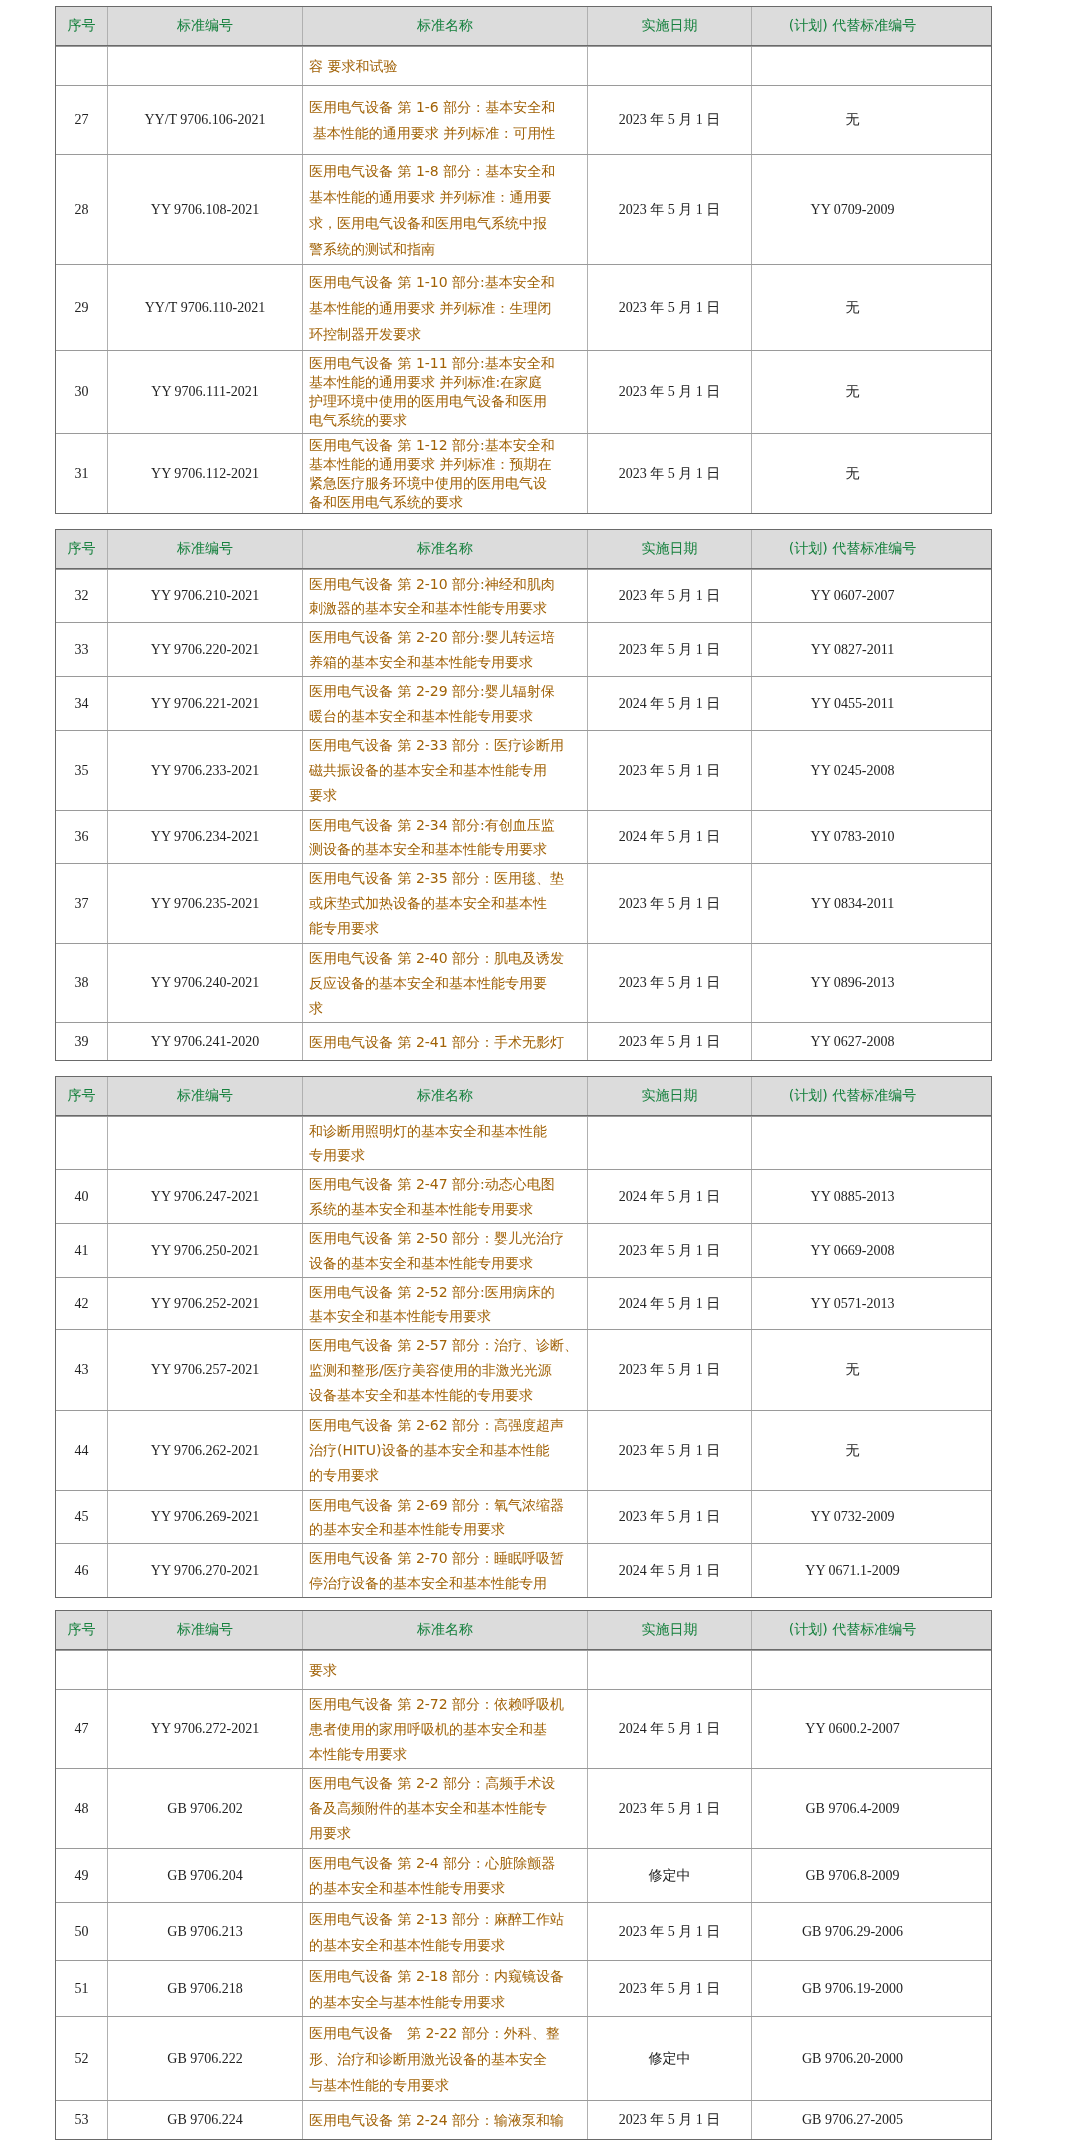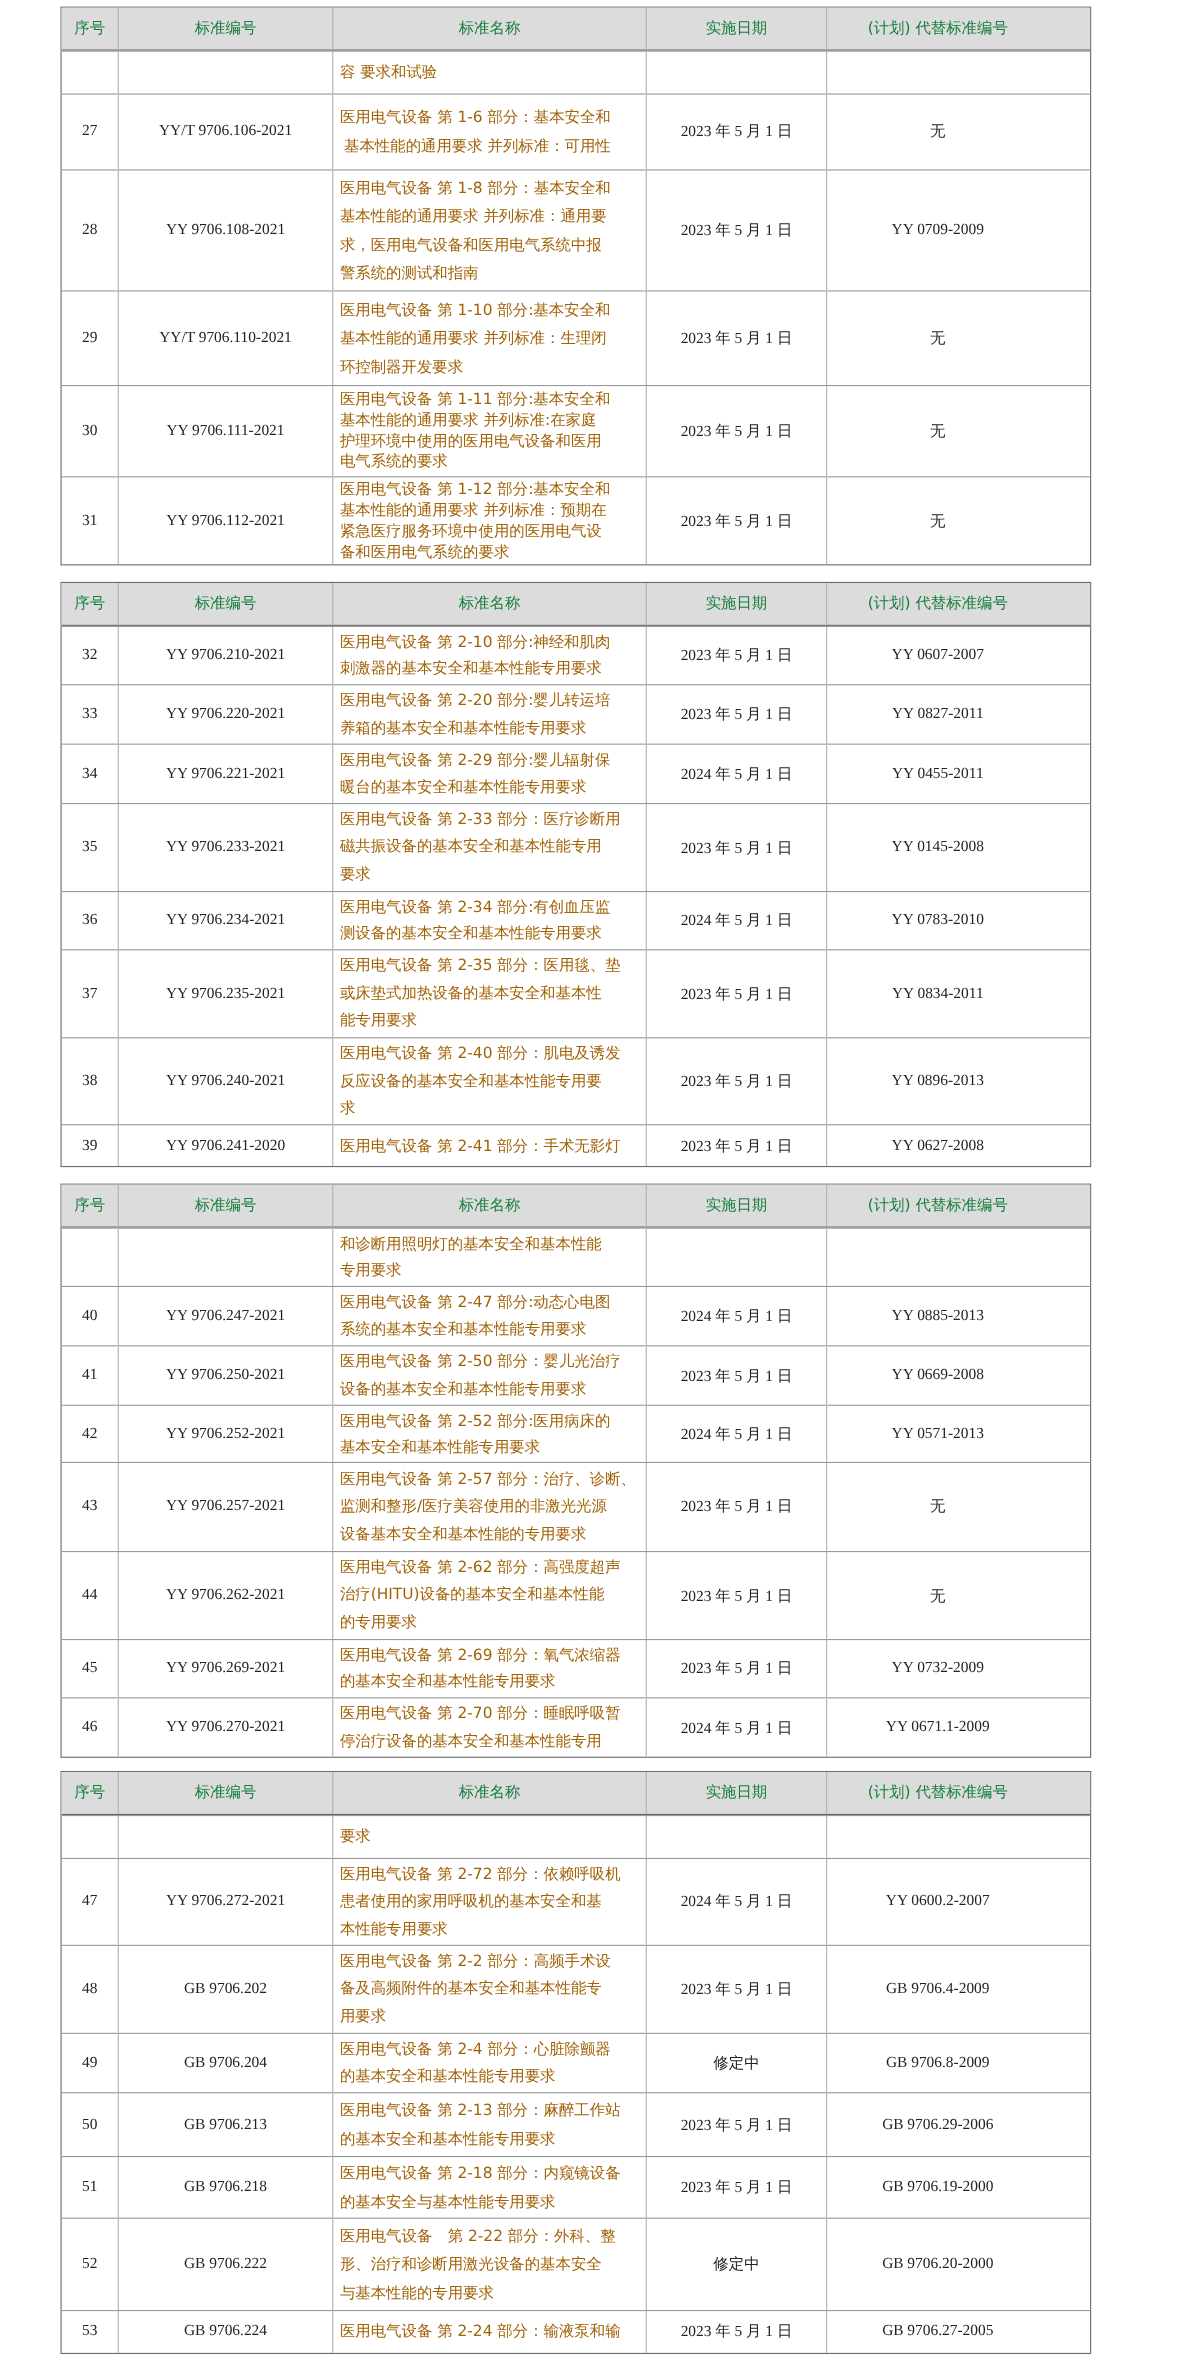--- a/index.html
+++ b/index.html
@@ -165,21 +165,21 @@
         <div class="c c1 num">35</div>
         <div class="c c2 num">YY 9706.233-2021</div>
         <div class="c c3">
           <div class="name">
             <span style="line-height: 25px;">医用电气设备 第 2-33 部分：医疗诊断用</span>
             <span style="line-height: 25px;">磁共振设备的基本安全和基本性能专用</span>
             <span style="line-height: 25px;">要求</span>
           </div>
         </div>
         <div class="c c4 num">2023 年 5 月 1 日</div>
-        <div class="c c5 num">YY 0145-2008</div>
+        <div class="c c5 num">YY 0245-2008</div>
       </div>
       <div class="row" style="height: 53px;">
         <div class="c c1 num">36</div>
         <div class="c c2 num">YY 9706.234-2021</div>
         <div class="c c3">
           <div class="name">
             <span style="line-height: 24px;">医用电气设备 第 2-34 部分:有创血压监</span>
             <span style="line-height: 24px;">测设备的基本安全和基本性能专用要求</span>
           </div>
         </div>

